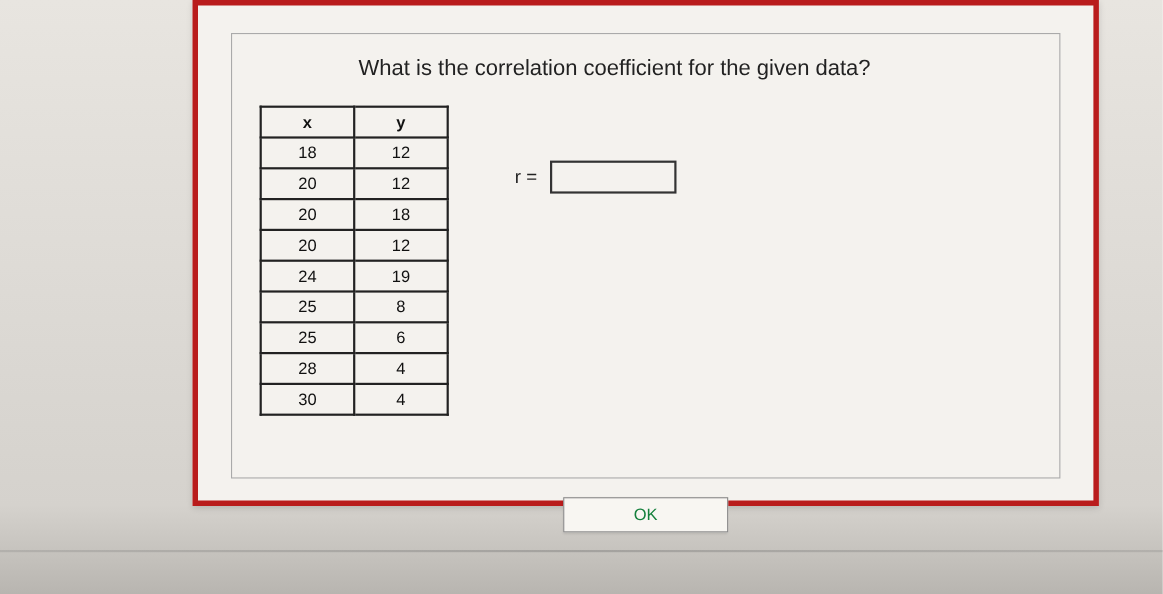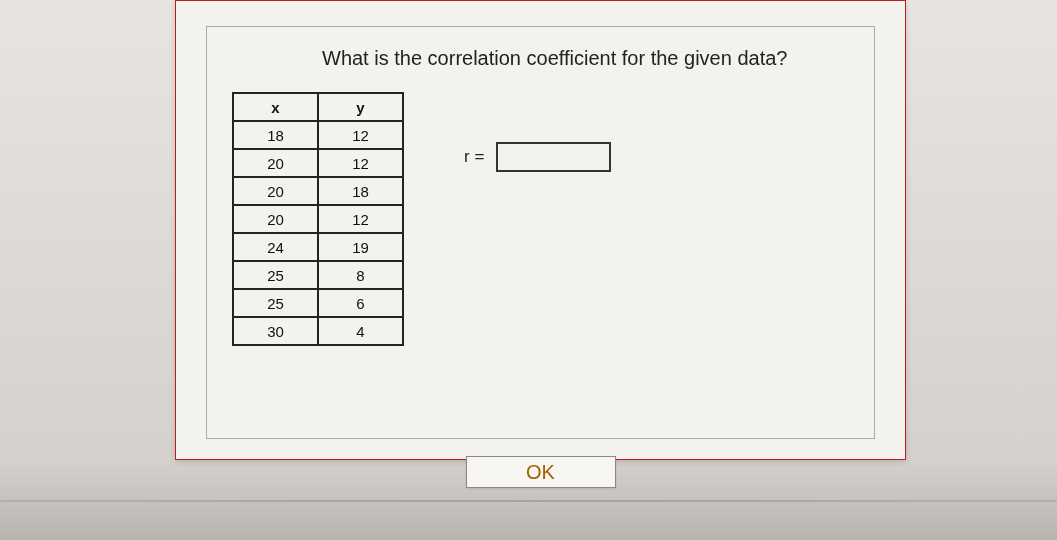--- a/index.html
+++ b/index.html
@@ -8,24 +8,24 @@
       height: 540px;
       background: linear-gradient(180deg, #e8e5e0 0%, #d5d2cd 85%, #b8b5b0 100%);
       font-family: Arial, Helvetica, sans-serif;
       position: relative;
       overflow: hidden;
     }
     .dialog {
       position: absolute;
       left: 175px;
       top: 0px;
-      width: 731px;
+      width: 824px;
       height: 460px;
       background: #f4f2ee;
-      border: 1px solid #b91c1c;
+      border: 5px solid #b91c1c;
       box-shadow: 0 2px 6px rgba(0,0,0,0.15);
       padding: 25px 30px 20px 30px;
     }
     .bottom-line {
       position: absolute;
       left: 0;
       right: 0;
       top: 500px;
       height: 2px;
       background: linear-gradient(90deg, rgba(100,100,100,0.2), rgba(100,100,100,0.35), rgba(100,100,100,0.2));
@@ -98,22 +98,22 @@
       left: 0;
       right: 0;
       bottom: -50px;
       text-align: center;
     }
     .ok-button {
       width: 150px;
       height: 32px;
       background: #f8f6f2;
       border: 1px solid #888;
-      font-size: 20px;
-      color: #a16207;
+      font-size: 15px;
+      color: #15803d;
       cursor: pointer;
       box-shadow: 0 1px 2px rgba(0,0,0,0.1);
     }
   </style>
 </head>
 <body>
 
 <div class="dialog">
   <div class="content-inner">
 
@@ -151,20 +151,24 @@
             </tr>
           <tr>
               <td>25</td>
               <td>8</td>
             </tr>
           <tr>
               <td>25</td>
               <td>6</td>
             </tr>
           <tr>
+              <td>28</td>
+              <td>4</td>
+            </tr>
+          <tr>
               <td>30</td>
               <td>4</td>
             </tr>
         </tbody>
       </table>
 
       <div class="right-col">
         <div class="answer-row">
           <span class="answer-label">r =</span>
           <input type="text" class="answer-input" value="" style="">

